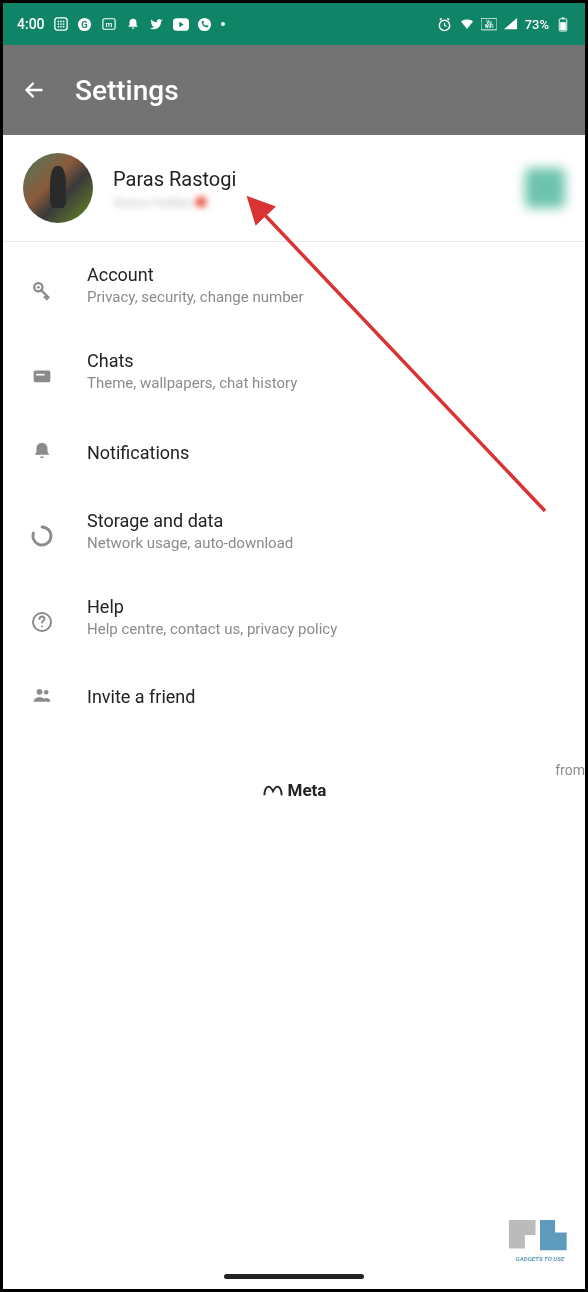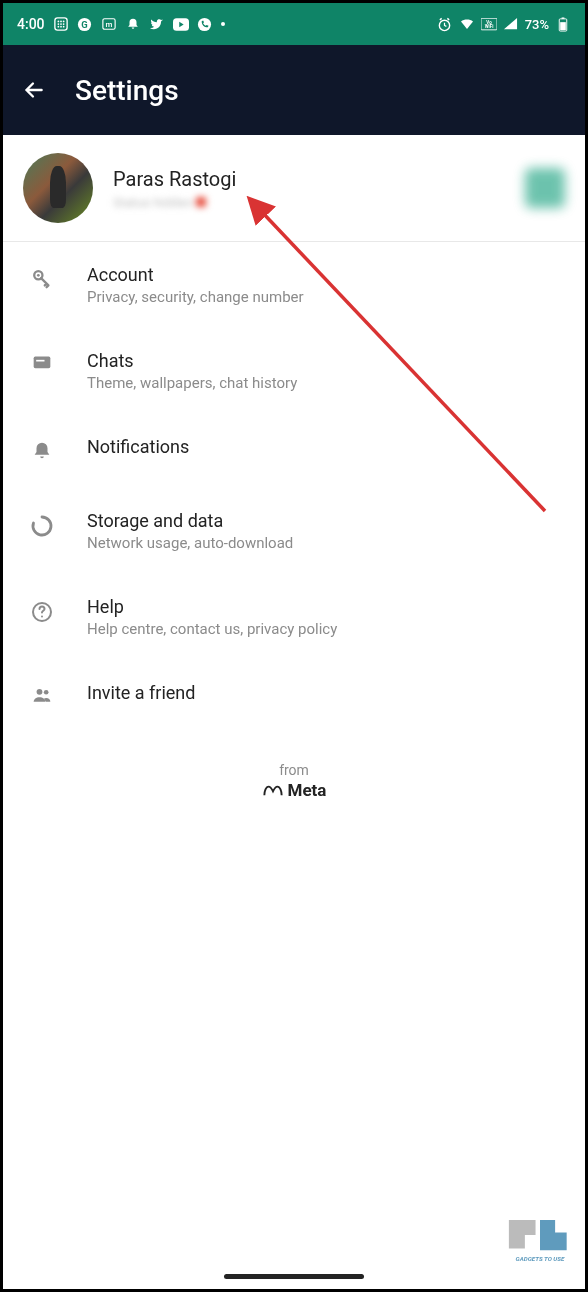--- a/index.html
+++ b/index.html
@@ -22,21 +22,21 @@
       padding: 0 14px;
       font-size: 14px;
       font-weight: 500;
     }
     .status-left { display: flex; align-items: center; gap: 8px; }
     .status-right { display: flex; align-items: center; gap: 6px; }
     .status-icon { width: 16px; height: 16px; display: inline-flex; align-items: center; justify-content: center; }
     .dot { width: 4px; height: 4px; border-radius: 50%; background: #fff; }
     
     .app-bar {
-      background: #0f172a;
+      background: #737373;
       color: #fff;
       height: 90px;
       display: flex;
       align-items: center;
       padding: 0 18px;
       gap: 28px;
     }
     .back-btn { display: flex; align-items: center; justify-content: center; }
     .app-title { font-size: 28px; font-weight: 500; }
     
@@ -86,40 +86,40 @@
       width: 40px;
       height: 40px;
       background: #0b9b77;
       border-radius: 6px;
       filter: blur(6px);
       opacity: 0.6;
     }
     
     .setting-item {
       display: flex;
-      align-items: flex-start;
+      align-items: flex-end;
       padding: 22px 26px;
       gap: 32px;
     }
     .setting-icon-col {
       width: 26px;
       display: flex;
       justify-content: center;
       padding-top: 4px;
     }
     .setting-text { flex: 1; }
     .setting-title { font-size: 18px; color: #232323; margin-bottom: 3px; }
     .setting-sub { font-size: 15px; color: #8b8b8b; }
     
     .footer {
       text-align: center;
       margin-top: 30px;
       color: #6b6b6b;
     }
-    .footer-from { font-size: 14px; color: #8b8b8b; margin-bottom: 2px; }
+    .footer-from { font-size: 14px; color: #8b8b8b; margin-bottom: 2px; text-align: right; }
     .footer-brand { 
       font-size: 17px; 
       font-weight: 700; 
       color: #232323;
       display: inline-flex;
       align-items: center;
       gap: 4px;
     }
     
     .arrow-annotation {

